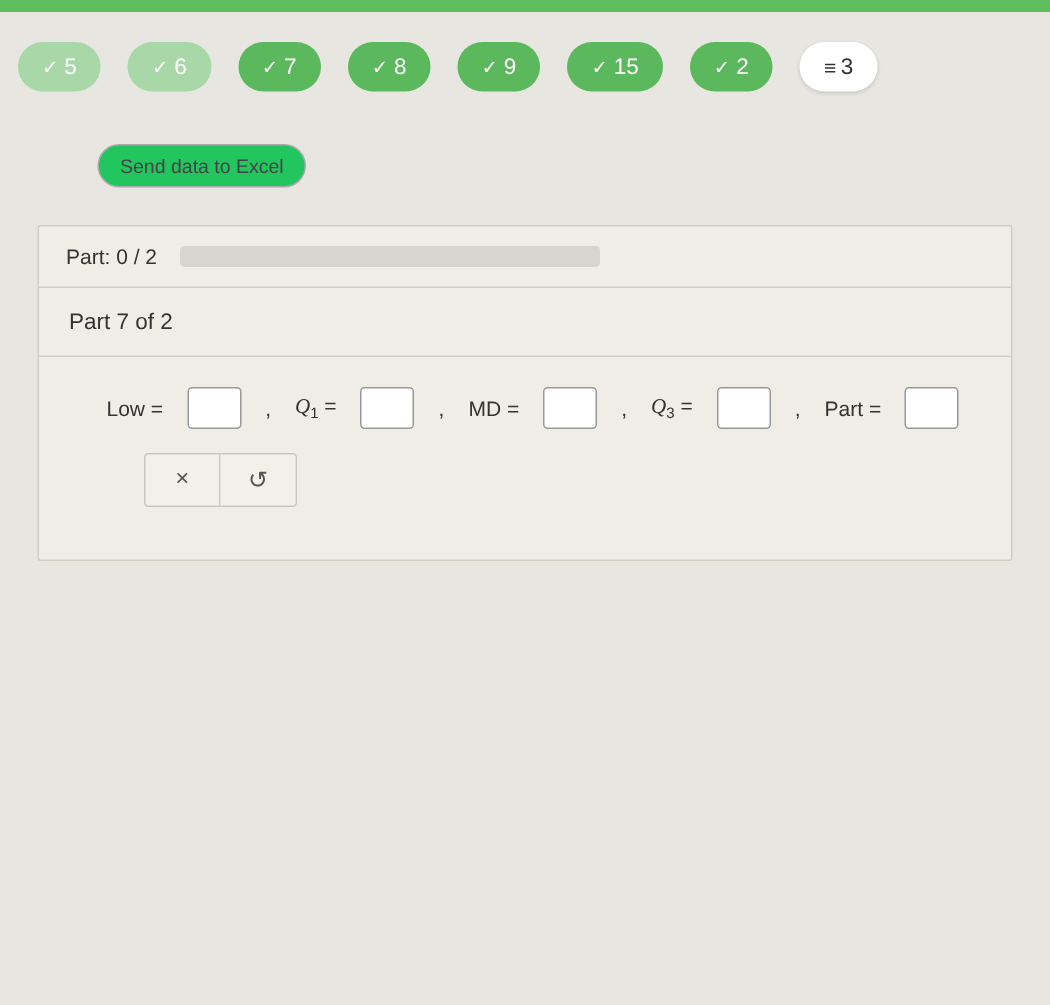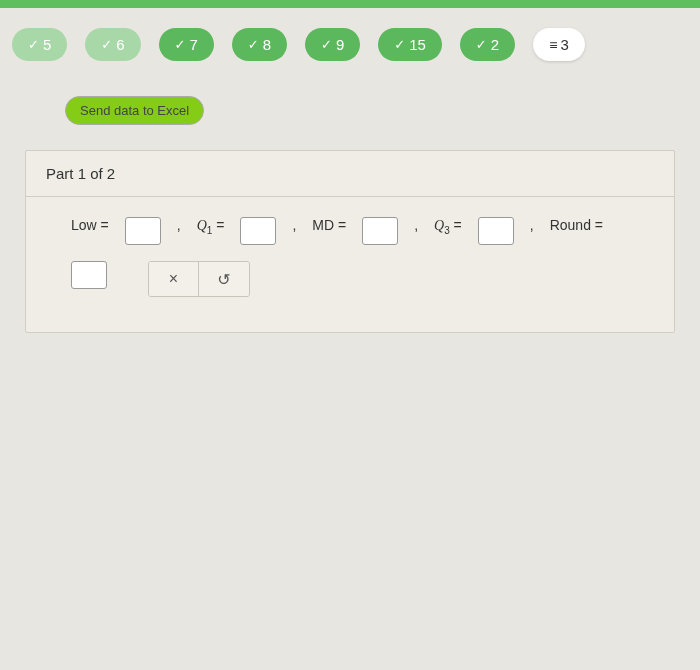--- a/index.html
+++ b/index.html
@@ -72,21 +72,21 @@
       margin-bottom: 20px;
     }
     .excel-btn {
       display: inline-block;
       margin-left: 40px;
       border: 1px solid #aaa;
       border-radius: 16px;
       padding: 6px 14px;
       font-size: 13px;
       color: #444;
-      background: #84cc16;
+      background: #22c55e;
       cursor: pointer;
       margin-bottom: 25px;
     }
     .card {
       background: #efede6;
       border: 1px solid #d0cdc3;
       border-radius: 2px;
     }
     .progress-bar-row {
       display: flex;
@@ -114,20 +114,21 @@
     .part-body {
       padding: 20px 20px 35px 20px;
     }
     .instruction {
       font-size: 15px;
       color: #222;
       margin-bottom: 25px;
     }
     .answer-row {
       display: flex;
+      align-items: center;
       gap: 16px;
       flex-wrap: wrap;
       margin-left: 25px;
     }
     .label-txt {
       font-size: 14px;
       color: #333;
     }
     .input-box {
       width: 36px;
@@ -203,40 +204,44 @@
   <div class="nav-pill current">
     <span class="hamburger">≡</span>
     <span>3</span>
   </div>
 </div>
 
 <div class="content">
   <button class="excel-btn">Send data to Excel</button>
 
   <div class="card">
-    <div class="part-header">Part 1 of 2</div>
+    <div class="progress-bar-row">
+      <span class="part-count">Part: 0 / 2</span>
+      <div class="progress-track"></div>
+    </div>
+    <div class="part-header">Part 7 of 2</div>
     <div class="part-body">
       <div class="answer-row">
         <span class="label-txt">Low =</span>
         <input class="input-box" style="">
         <span class="label-txt">,</span>
 
         <span class="label-txt"><span class="italic-q">Q</span><span class="sub">1</span><span> =</span></span>
         <input class="input-box" style="">
         <span class="label-txt">,</span>
 
         <span class="label-txt">MD =</span>
         <input class="input-box" style="">
         <span class="label-txt">,</span>
 
         <span class="label-txt"><span class="italic-q">Q</span><span class="sub">3</span><span> =</span></span>
         <input class="input-box" style="">
         <span class="label-txt">,</span>
 
-        <span class="label-txt">Round =</span>
+        <span class="label-txt">Part =</span>
         <input class="input-box" style="">
 
         <div class="action-btns">
           <div class="action-btn">×</div>
           <div class="action-btn">↺</div>
         </div>
       </div>
     </div>
   </div>
 </div>

